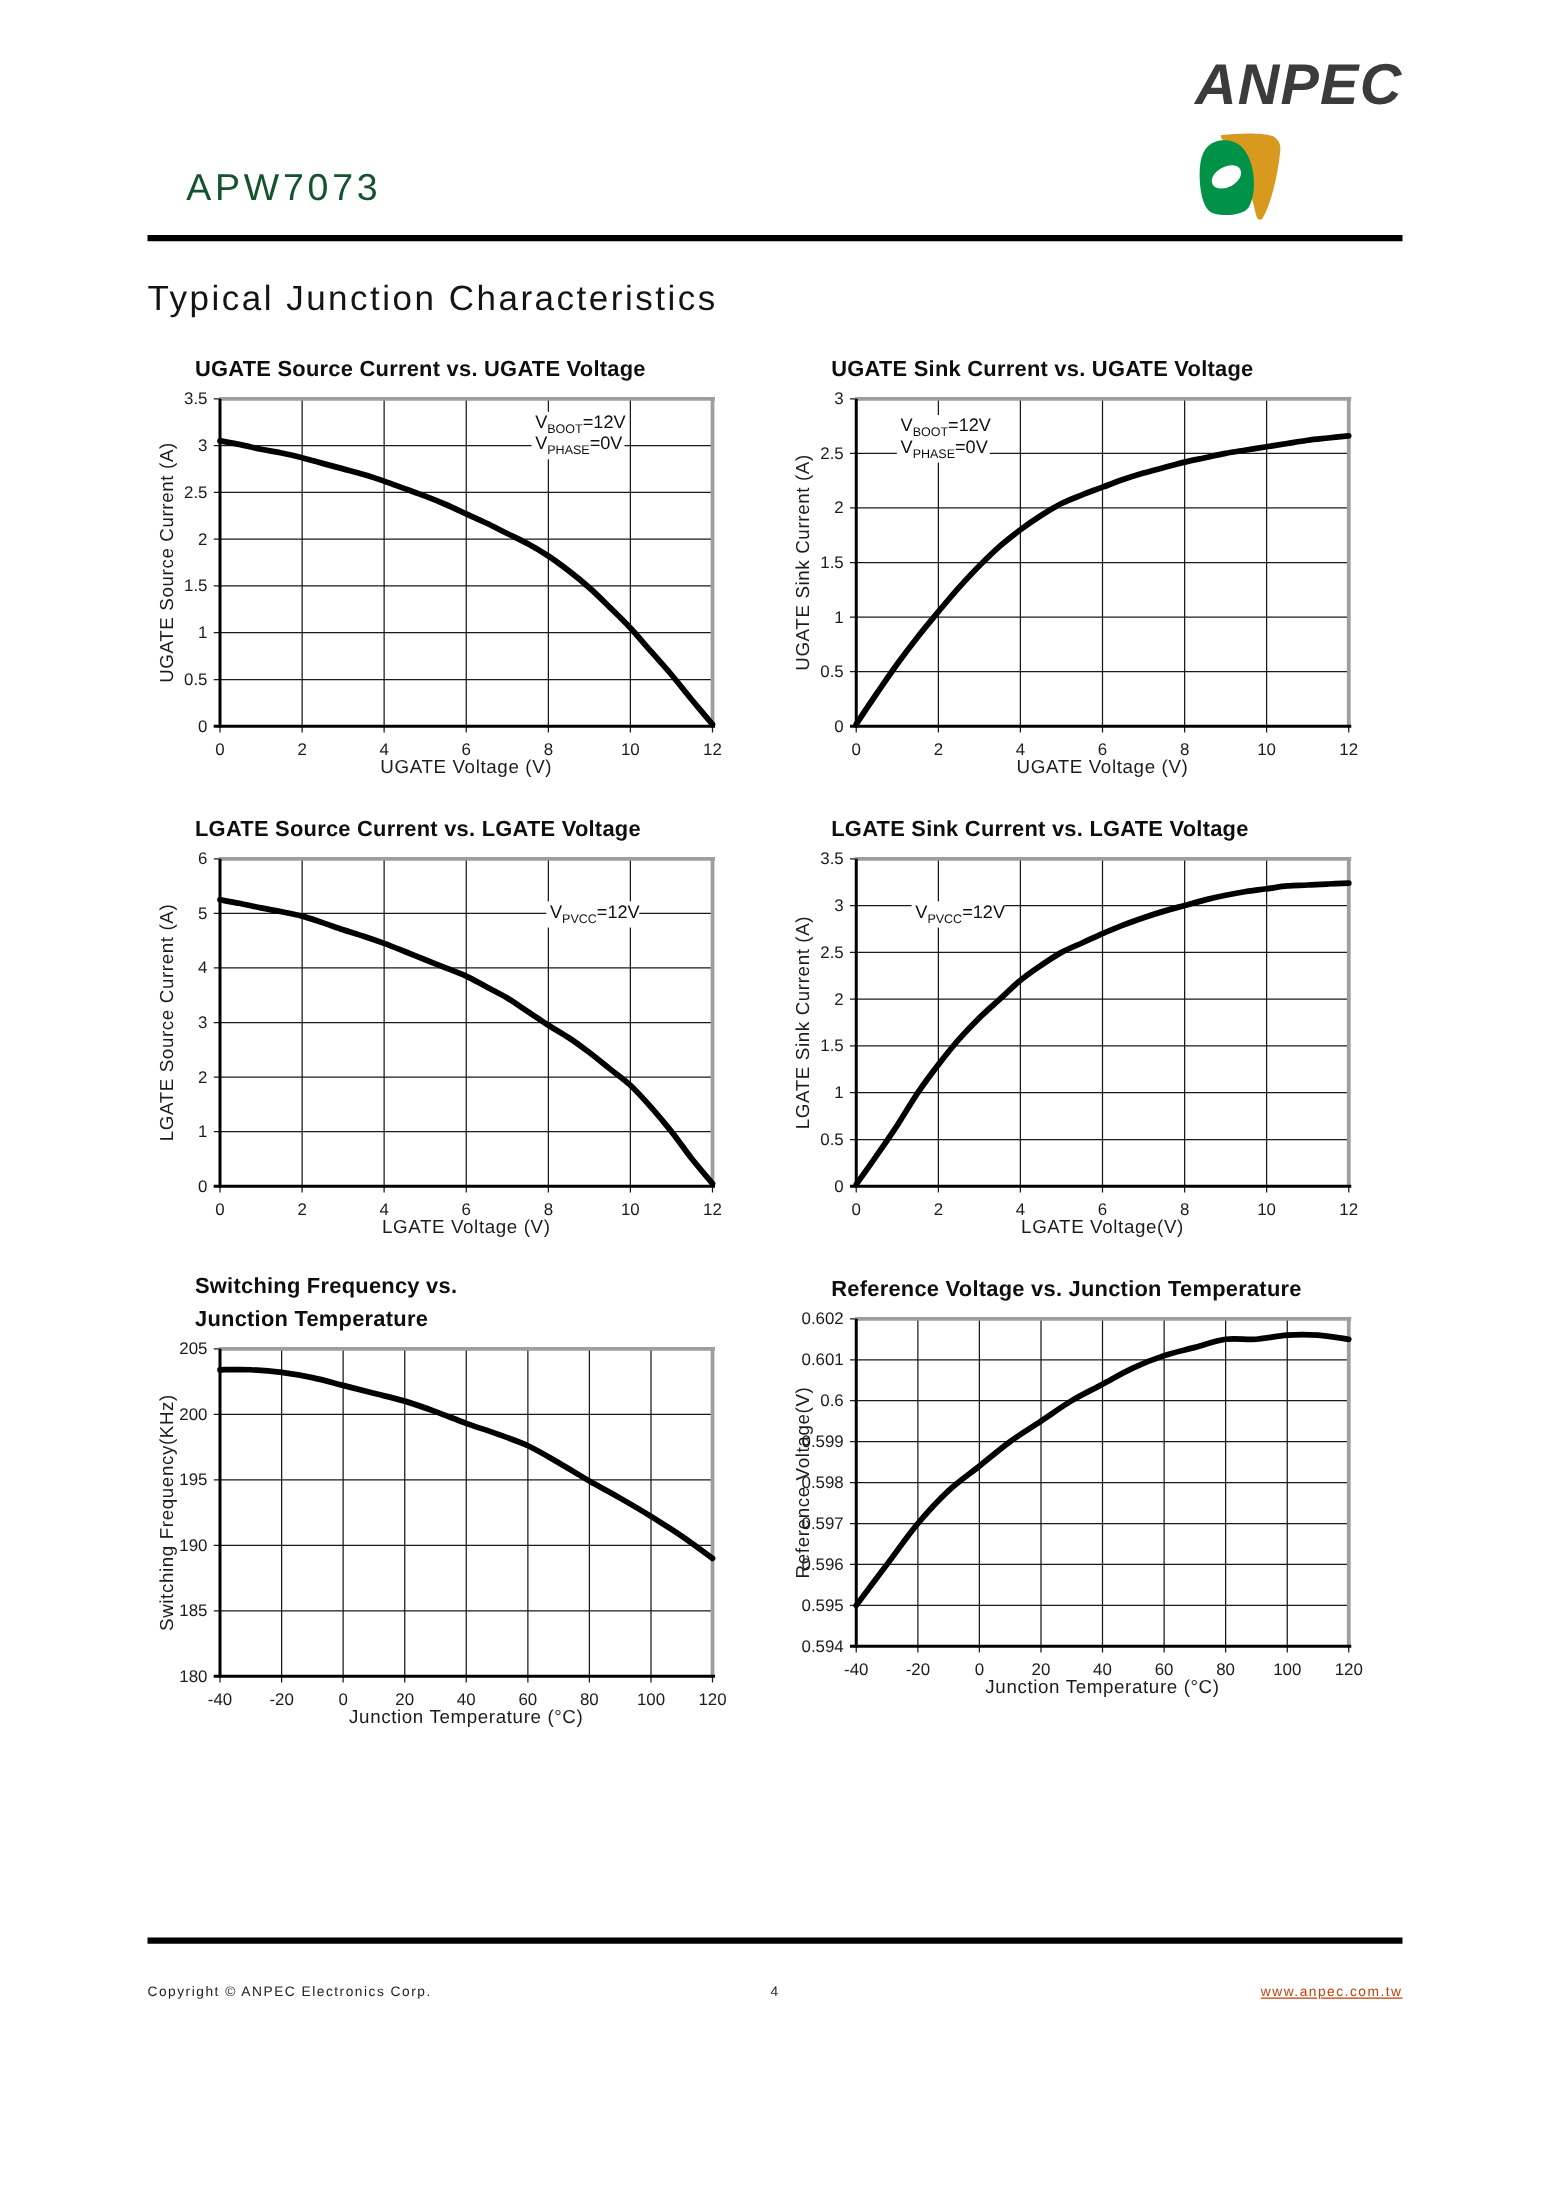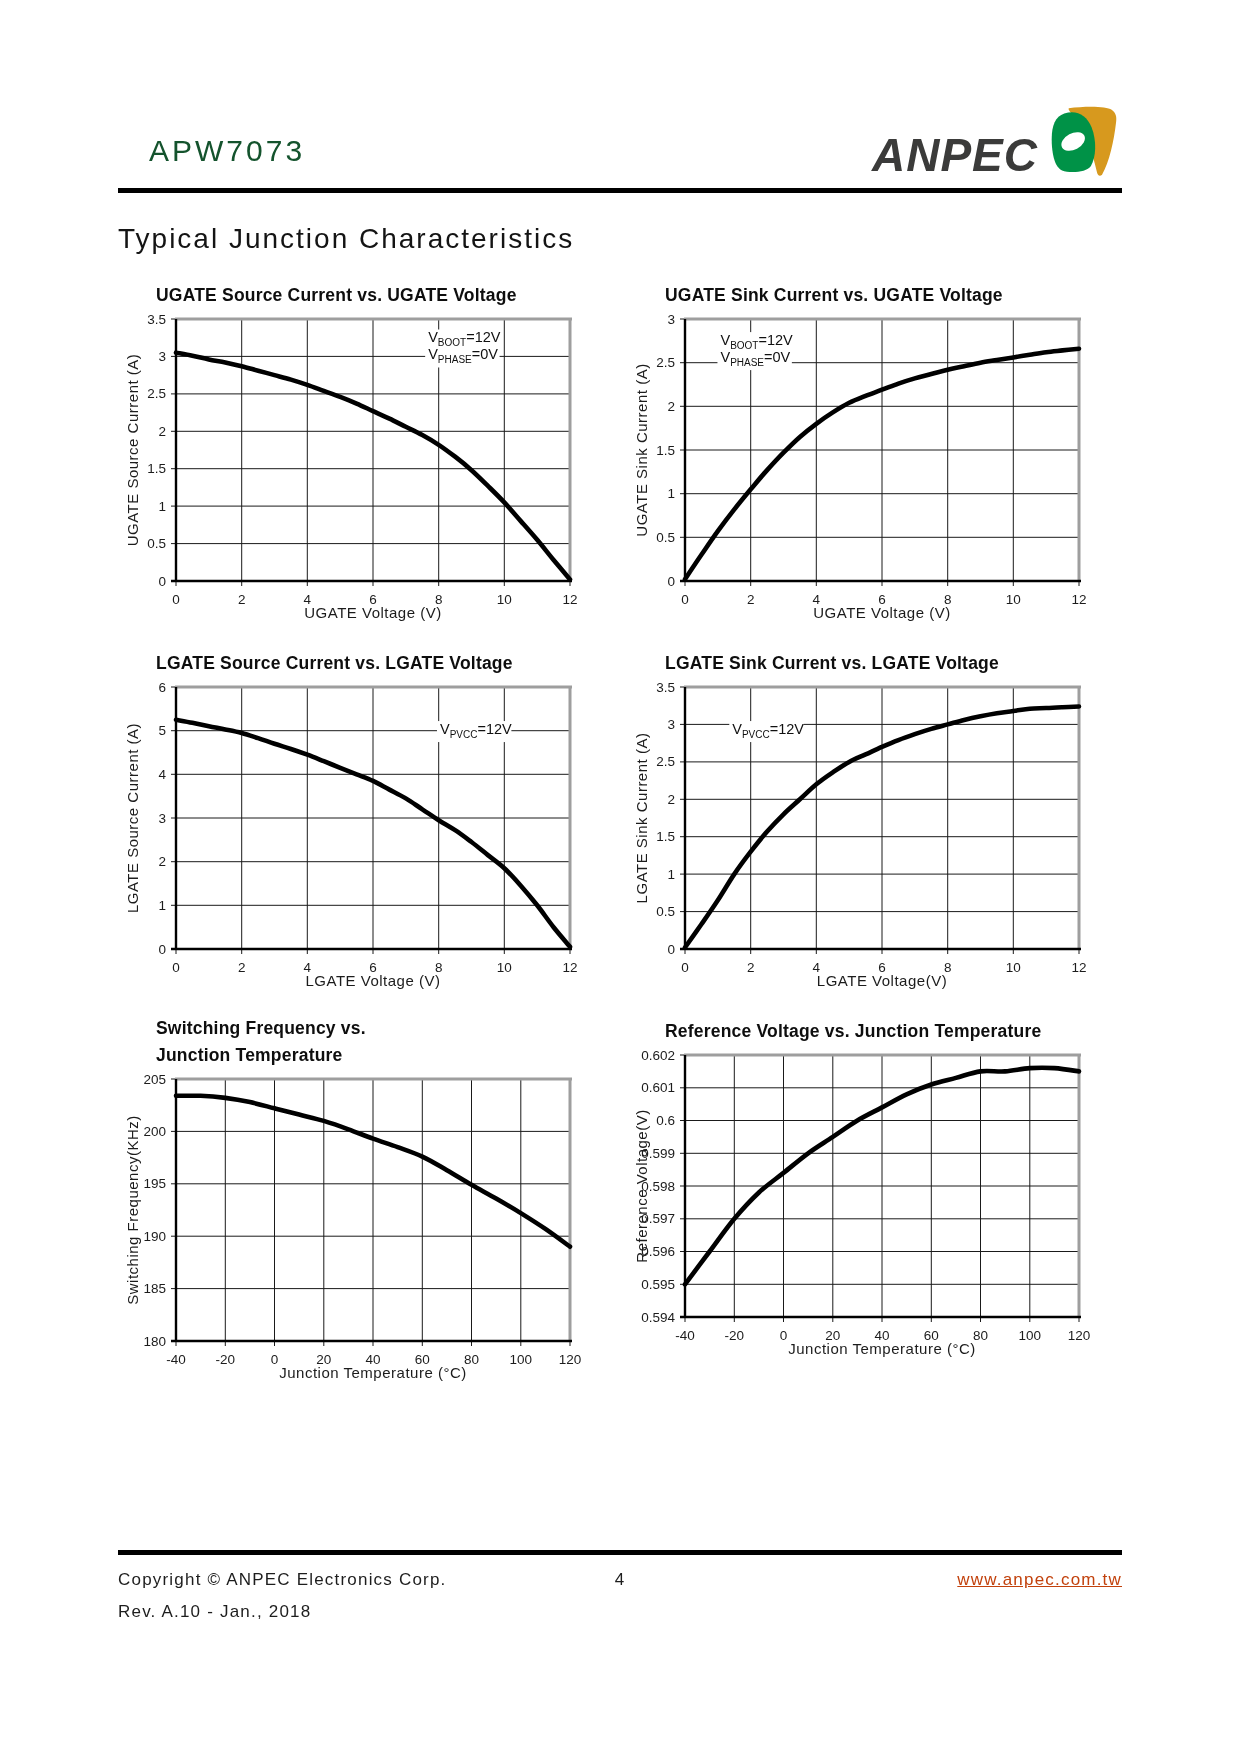--- a/index.html
+++ b/index.html
@@ -1,40 +1,40 @@
 <!DOCTYPE html>
 <html><head>
 <meta charset="utf-8">
 <style>
   html,body{margin:0;padding:0;background:#fff;}
   body{width:1240px;height:1754px;position:relative;font-family:"Liberation Sans","DejaVu Sans",sans-serif;color:#161616;}
   .page{padding:96px 118px 0 118px;position:relative;}
   .header{display:flex;justify-content:space-between;align-items:flex-end;height:88px;}
   .part-number{font-size:30px;letter-spacing:3px;padding-bottom:16px;color:#14532d;margin-left:31px;}
-  .logo{display:flex;align-items:flex-end;gap:10px;padding-bottom:2px;}
+  .logo{display:flex;align-items:flex-start;gap:10px;padding-bottom:2px;flex-direction:column;}
   .logo-text{font-size:46px;font-style:italic;font-weight:bold;letter-spacing:1px;color:#3b3b3a;}
   .logo-icon{width:74px;height:78px;display:block;}
   .rule{height:5px;background:#000;margin-top:4px;}
   .section-title{margin:30px 0 0 0;font-size:28px;font-weight:400;letter-spacing:2px;color:#141414;}
   .charts{margin-top:24px;display:grid;grid-template-columns:1fr 1fr;column-gap:18px;row-gap:20px;padding:0 2px;}
   .chart{margin:0;}
   .chart-title{font-weight:bold;font-size:17.5px;letter-spacing:.2px;text-align:left;color:#0e0e0e;
     min-height:30px;display:flex;flex-direction:column;justify-content:flex-end;margin-bottom:2px;padding-left:36px;line-height:1.55;}
   .chart-plot svg{display:block;}
   .grid line{stroke:#1a1a1a;stroke-width:1;}
   .bt{stroke:#9e9e9e;stroke-width:3;}
   .ba{stroke:#000;stroke-width:2.4;}
   .curve{fill:none;stroke:#000;stroke-width:4.6;stroke-linecap:round;stroke-linejoin:round;}
   .tick{font-size:13.5px;fill:#1c1c1c;font-family:"Liberation Sans","DejaVu Sans",sans-serif;}
   .axis{font-size:15px;fill:#1c1c1c;letter-spacing:.5px;font-family:"Liberation Sans","DejaVu Sans",sans-serif;}
   .ann{font-size:14.5px;fill:#101010;font-family:"Liberation Sans","DejaVu Sans",sans-serif;}
   .ann .sub{font-size:10px;}
   .footer{position:absolute;left:118px;right:118px;top:1550px;}
   .f-rule{height:5px;background:#000;}
-  .f-row{display:flex;align-items:baseline;margin-top:15px;font-size:17px;letter-spacing:1.2px;color:#1d1d1d;}
+  .f-row{display:flex;align-items:baseline;margin-top:33px;font-size:11px;letter-spacing:1.2px;color:#1d1d1d;}
   .f-copy{flex:1;}
   .f-page{width:70px;text-align:center;}
   .f-web{flex:1;text-align:right;text-decoration:underline;color:#c2410c;}
   .f-rev{margin-top:12px;font-size:17px;letter-spacing:1.2px;color:#1d1d1d;}
 </style>
 </head>
 <body>
 
 <div class="page">
 
@@ -360,14 +360,13 @@
 
 </div>
 
 <div class="footer">
   <div class="f-rule"></div>
   <div class="f-row">
     <span class="f-copy">Copyright © ANPEC Electronics Corp.</span>
     <span class="f-page">4</span>
     <a class="f-web" href="#">www.anpec.com.tw</a>
   </div>
-  <div class="f-rev">Rev. A.10 - Jan., 2018</div>
 </div>
 
 </body></html>

